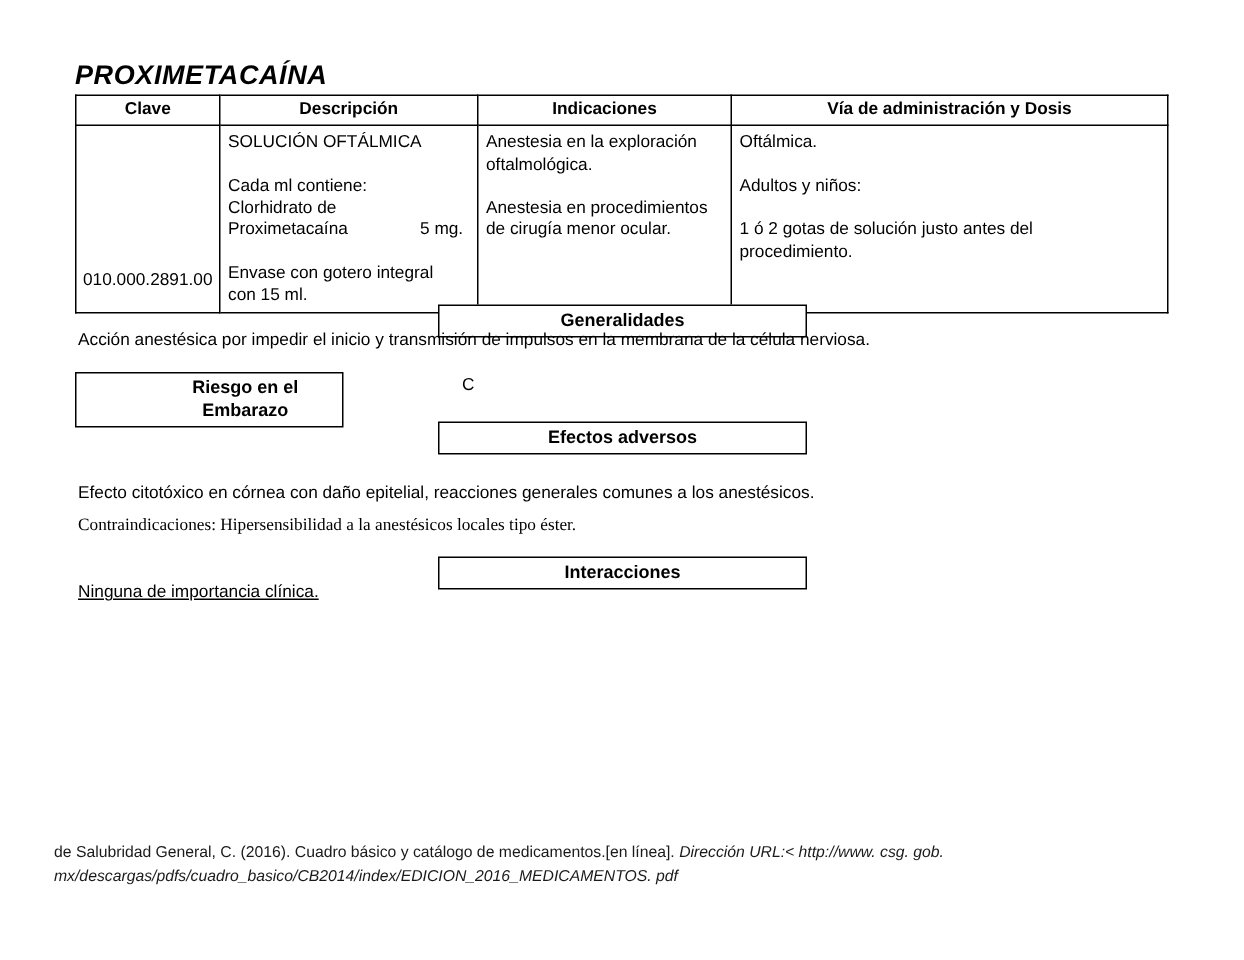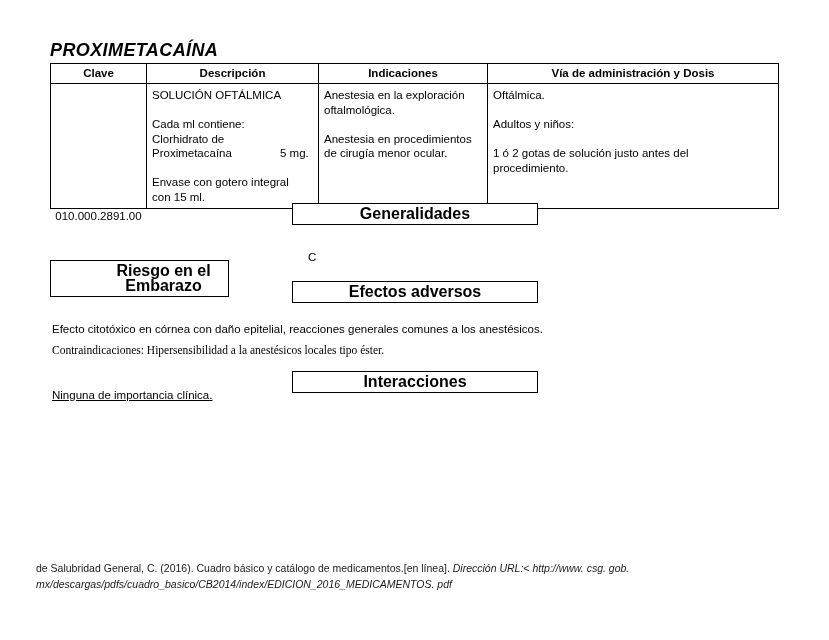--- a/index.html
+++ b/index.html
@@ -74,31 +74,30 @@
     height: 120px;
   }
   .clave-code {
     position: absolute;
     left: 0;
     right: 0;
     top: 96px;
     text-align: center;
     font-size: 11.5px;
     white-space: nowrap;
-    margin-top: 29px;
   }
 
   .blank-line { display: block; height: 14.5px; }
 
   
   .section-box {
     position: absolute;
     border: 1.6px solid #000000;
     background: #ffffff;
-    font-size: 16px;
+    font-size: 12px;
     font-weight: bold;
     text-align: center;
     line-height: 15px;
     padding: 2px 0 3px 0;
     box-sizing: border-box;
   }
   .section-box.centered {
     left: 292px;
     width: 246px;
   }
@@ -193,22 +192,23 @@
           <span class="blank-line"></span>
           <div>1 ó 2 gotas de solución justo antes del</div>
           <div>procedimiento.</div>
         </td>
 
       </tr>
     </tbody>
   </table>
 
   <div class="section-box centered" style="top:203px;">Generalidades</div>
-
-  <div class="section-box left-box" style="top:260px;padding-left:48px;">Riesgo en el Embarazo</div>
+  <div class="body-text" style="top:220px;">Acción anestésica por impedir el inicio y transmisión de impulsos en la membrana de la célula nerviosa.</div>
+
+  <div class="section-box left-box" style="top:248px;padding-left:48px;">Riesgo en el Embarazo</div>
   <div class="risk-value" style="top:250px;">C</div>
 
   <div class="section-box centered" style="top:281px;">Efectos adversos</div>
   <div class="body-text" style="top:284px;margin-top:38px;">Efecto citotóxico en córnea con daño epitelial, reacciones generales comunes a los anestésicos.</div>
 
   <div class="body-text" style="top:343px;font-family:Liberation Serif, serif;">Contraindicaciones: Hipersensibilidad a la anestésicos locales tipo éster.</div>
 
   <div class="section-box centered" style="top:371px;">Interacciones</div>
   <div class="body-text" style="top:388px;text-decoration:underline;">Ninguna de importancia clínica.</div>
 

